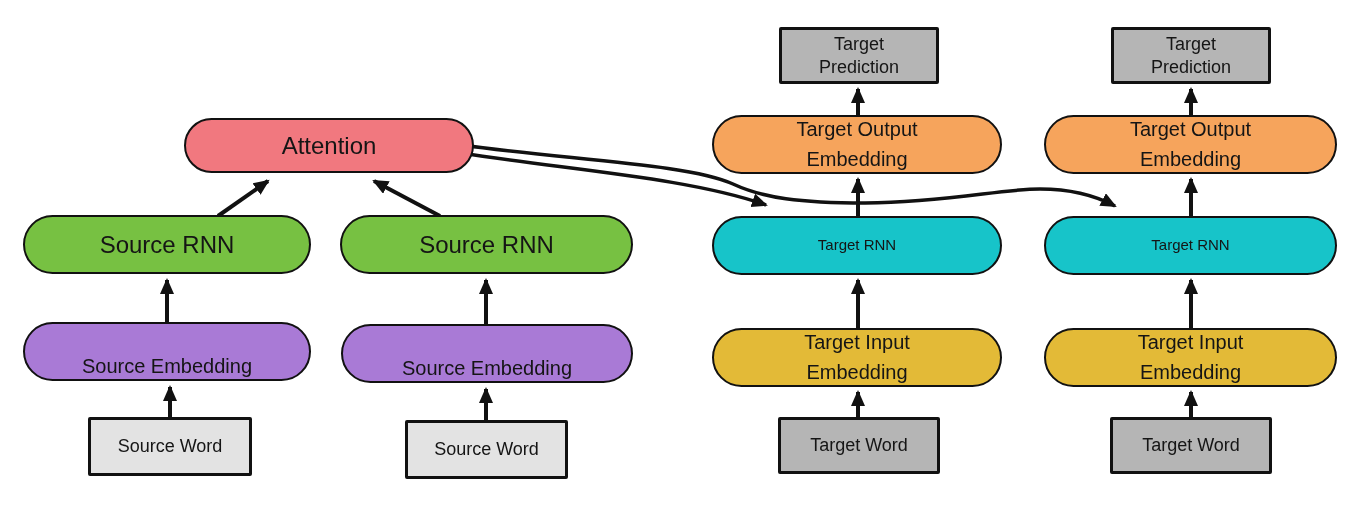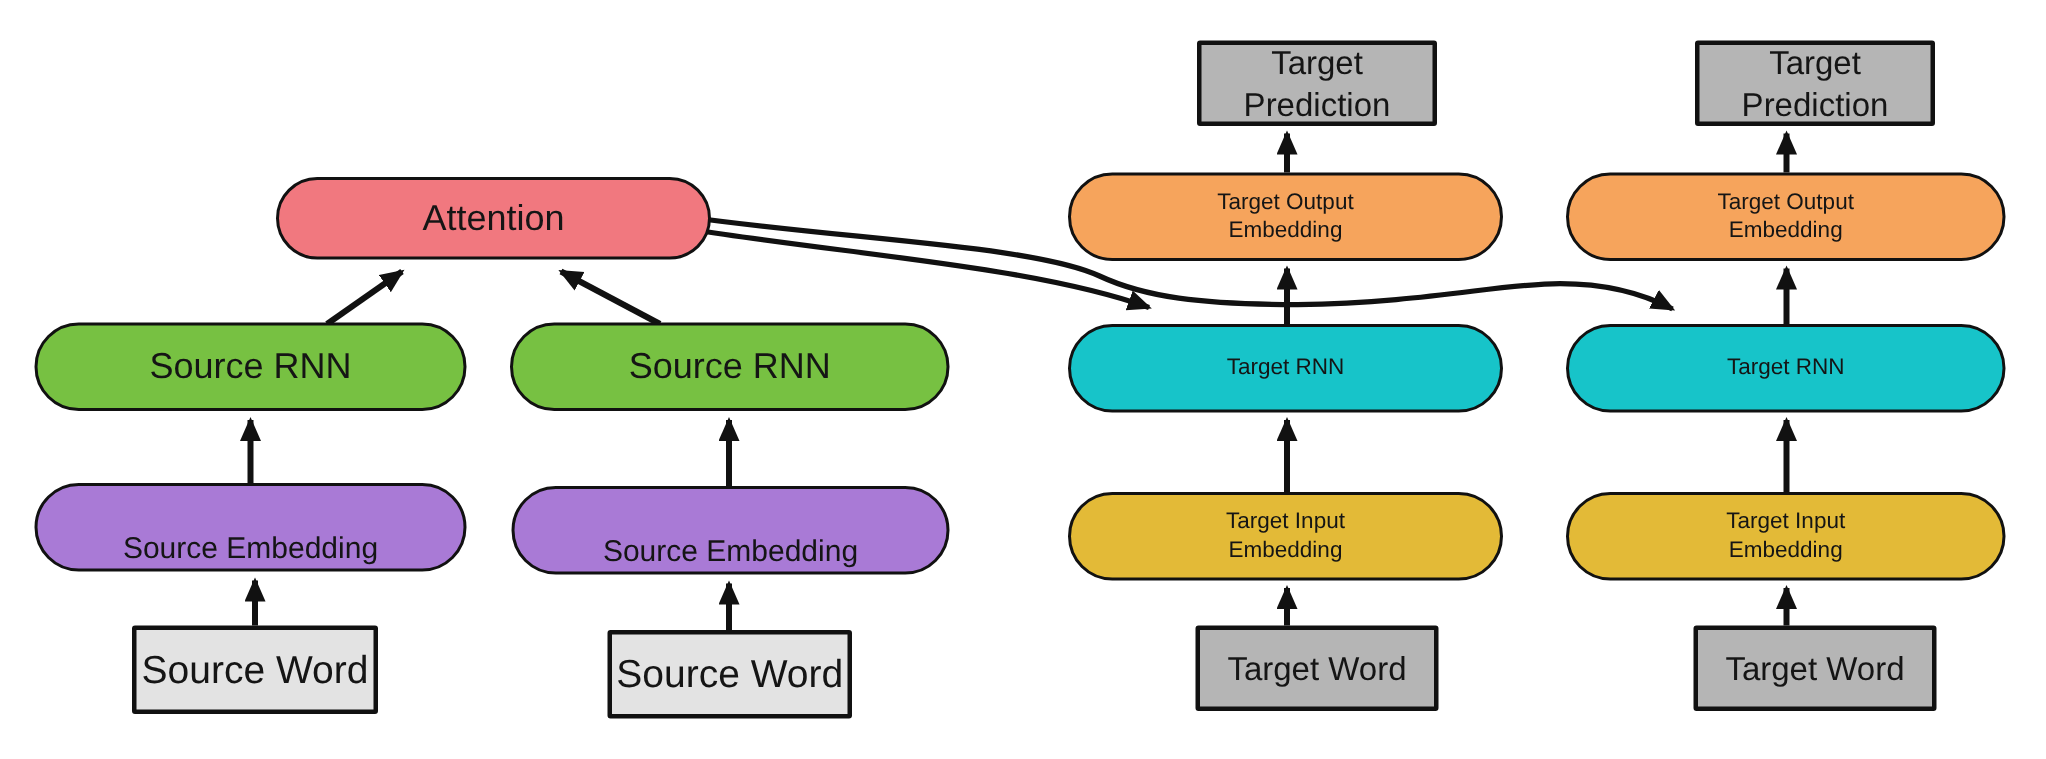--- a/index.html
+++ b/index.html
@@ -19,24 +19,24 @@
     align-items:center;justify-content:center;
     text-align:center;
     line-height:1.25;
     border:2.5px solid #111111;
   }
   .pill{border-radius:30px;}
   .rect{border-radius:2px;border-width:3px;}
   .fs-attention{font-size:24px;}
   .fs-srcrnn{font-size:24px;}
   .fs-srcemb{font-size:20px;justify-content:flex-end;}
-  .fs-word{font-size:26px;}
-  .fs-tgt2line{font-size:15px;}
+  .fs-word{font-size:18px;}
+  .fs-tgt2line{font-size:20px;justify-content:space-between;}
   .fs-tgtrnn{font-size:15px;}
-  .fs-tgtword{font-size:22px;margin-left:19px;}
+  .fs-tgtword{font-size:18px;}
   .arrow-line{stroke:#111111;fill:none;}
   .thick{stroke-width:4px;}
   .curve{stroke-width:3.5px;}
 </style>
 </head>
 <body>
 
 <div class="stage">
 
   <svg class="arrow-layer" viewBox="0 0 1364 506" xmlns="http://www.w3.org/2000/svg">

